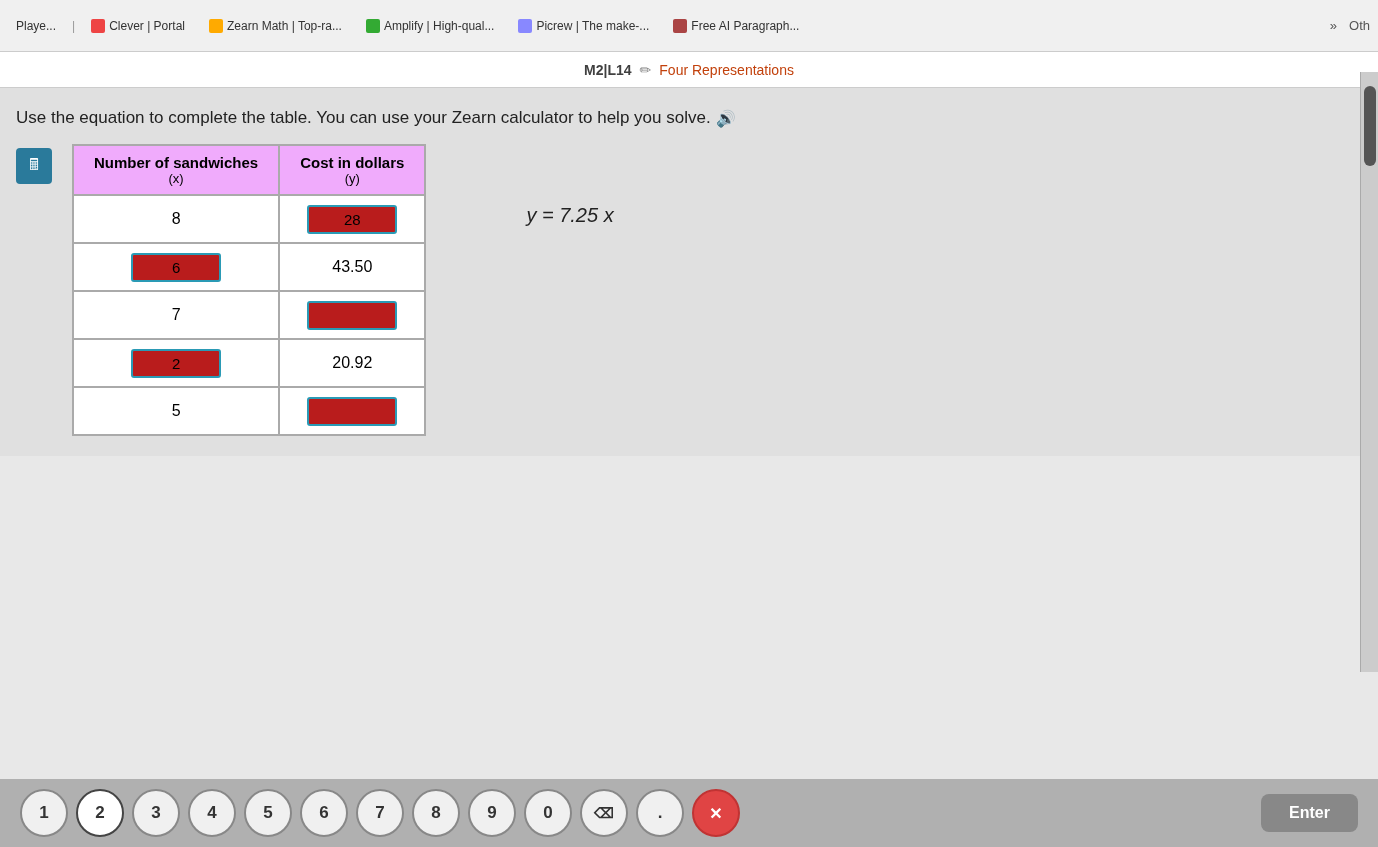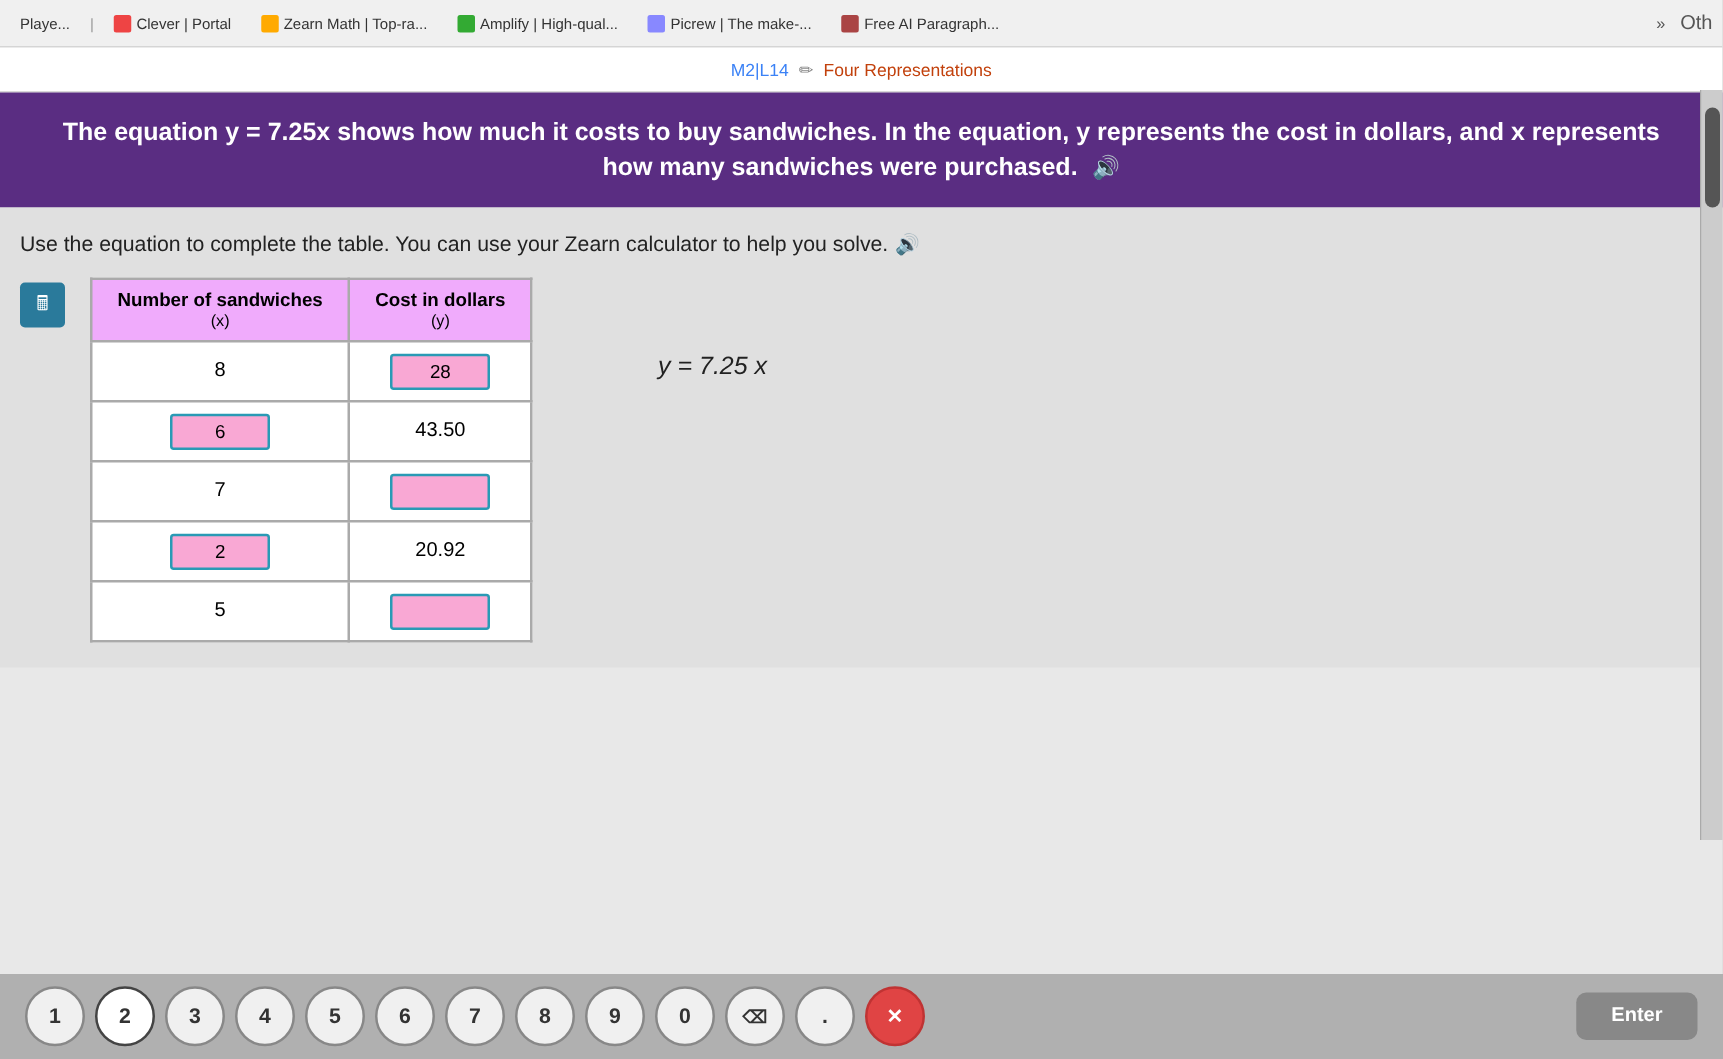--- a/index.html
+++ b/index.html
@@ -7,21 +7,21 @@
       font-family: Arial, sans-serif;
       background: #d0d0d0;
       width: 1378px;
       min-height: 847px;
       overflow-x: hidden;
     }
 
     
     .browser-bar {
       background: #f0f0f0;
-      height: 38px;
+      height: 52px;
       display: flex;
       align-items: center;
       padding: 0 8px;
       gap: 8px;
       border-bottom: 1px solid #ccc;
       font-size: 12px;
       color: #333;
     }
     .tab-item {
       display: flex;
@@ -50,21 +50,21 @@
       background: #fff;
       height: 36px;
       display: flex;
       align-items: center;
       justify-content: center;
       border-bottom: 1px solid #ccc;
       font-size: 14px;
       color: #333;
       gap: 8px;
     }
-    .title-bar .lesson-label { font-weight: 400; color: #3b82f6; }
+    .title-bar .lesson-label { font-weight: 700; color: #404040; }
 
     
     .main-content {
       background: #e8e8e8;
       min-height: 775px;
       padding: 0;
     }
 
     
     .problem-banner {
@@ -133,24 +133,24 @@
       padding: 6px 16px;
       text-align: center;
       min-width: 130px;
       height: 48px;
     }
 
     .input-box {
       border: 2px solid #2a9ab5;
       border-radius: 3px;
       padding: 4px 10px;
-      width: 80px;
+      width: 90px;
       text-align: center;
       font-size: 15px;
-      background: #f9a8d4;
+      background: #b91c1c;
       outline: none;
     }
 
     
     .equation-display {
       font-size: 20px;
       color: #222;
       margin-top: 60px;
       margin-left: 40px;
       font-style: italic;
@@ -248,35 +248,31 @@
   </span>
   <span class="tab-item">
     <span class="tab-icon picrew"></span>
     <span>Picrew | The make-...</span>
   </span>
   <span class="tab-item">
     <span class="tab-icon ai"></span>
     <span>Free AI Paragraph...</span>
   </span>
   <span class="more-tabs">»</span>
-  <span style="font-size:16px;color:#555;margin-left:4px;">Oth</span>
+  <span style="font-size:13px;color:#555;margin-left:4px;">Oth</span>
 </div>
 
 <div class="title-bar">
   <span class="lesson-label">M2|L14</span>
   <span style="color:#888;">✏</span>
   <span style="font-size:14px;color:#c2410c;">Four Representations</span>
 </div>
 
 <div class="main-content">
 
-  <div class="problem-banner">
-    <span>The equation y = 7.25x shows how much it costs to buy sandwiches. In the equation, y represents the cost in dollars, and x represents how many sandwiches were purchased.</span>
-    <span style="font-size:18px;margin-left:6px;cursor:pointer;">🔊</span>
-  </div>
 
   <div class="content-area">
 
     <div class="instruction-text">
       <span>Use the equation to complete the table. You can use your Zearn calculator to help you solve.</span>
       <span style="cursor:pointer;font-size:16px;">🔊</span>
     </div>
 
     <div class="table-section">
 

